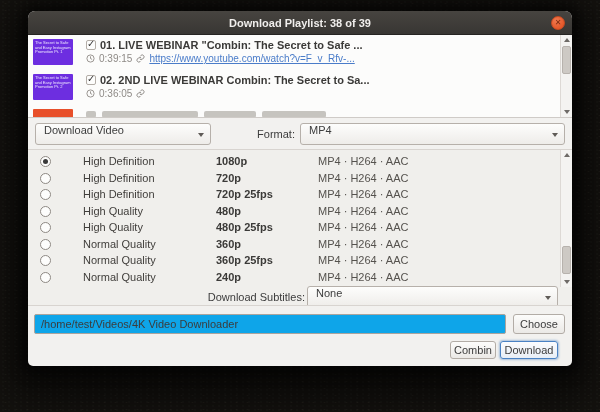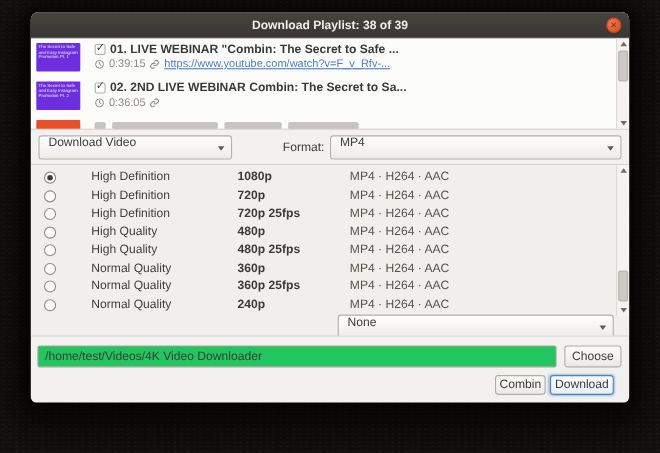--- a/index.html
+++ b/index.html
@@ -95,21 +95,21 @@
   }
   .q-label { position:absolute; left:28px; top:2px; color:#403e3b;padding-left:27px; }
   .q-res { position:absolute; left:188px; top:2px; font-weight:bold; color:#3b3a38; }
   .q-codec { position:absolute; left:290px; top:2px; color:#55524e; }
   .subs-label { position:absolute; right:267px; top:141px; color:#3c3c3c; }
   .combo-subs { left:279px; right:14px; top:136px !important; }
   
   .path-row { height:35px; position:relative; }
   .path-input {
     position:absolute; left:6px; top:8px; right:66px; height:20px;
-    background:#22c55e; border:1px solid #aaa49e; border-radius:2px;
+    background:#0ea5e9; border:1px solid #aaa49e; border-radius:2px;
     font-size:11px; color:#3c3c3c; padding:0 6px;
     font-family:"Liberation Sans","DejaVu Sans",sans-serif;
   }
   .btn {
     position:absolute; height:20px;
     background:linear-gradient(#fcfcfb,#ebe9e6);
     border:1px solid #b2aca6; border-radius:3px;
     display:flex; align-items:center; justify-content:center;
     font-size:11px; color:#3c3c3c;
   }
@@ -248,20 +248,21 @@
       <span class="q-res">360p 25fps</span>
       <span class="q-codec">MP4 · H264 · AAC</span>
     </div>
     <div class="qrow" style="top:119px;">
       <span class="radio"></span>
       <span class="q-label">Normal Quality</span>
       <span class="q-res">240p</span>
       <span class="q-codec">MP4 · H264 · AAC</span>
     </div>
 
+    <div class="subs-label">Download Subtitles:</div>
     <div class="combo combo-subs">
       <span>None</span>
       <span class="arrow"></span>
     </div>
 
     <div class="sbar" style="top:0; height:137px;">
       <span class="step up" style="top:0;"></span>
       <span class="step down" style="bottom:0;"></span>
       <span class="thumb-v" style="top:96px; height:28px;"></span>
     </div>

